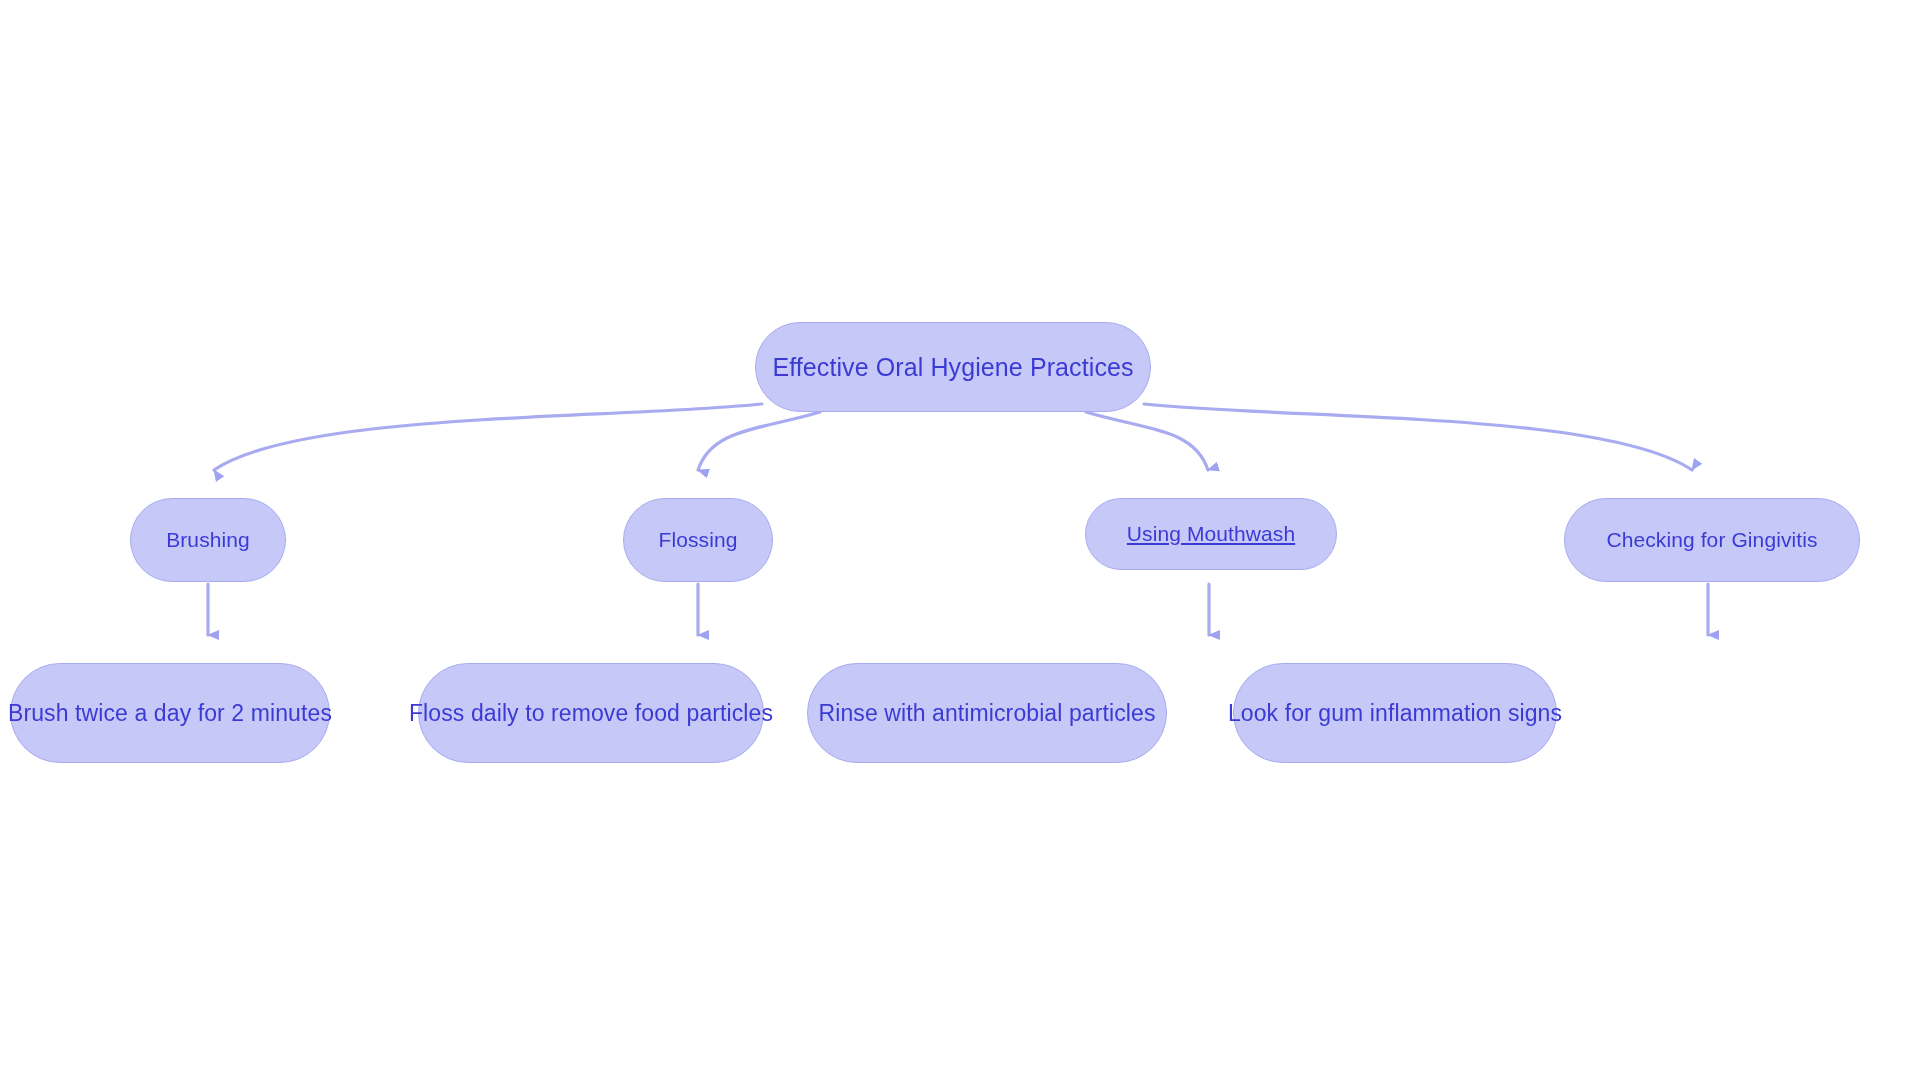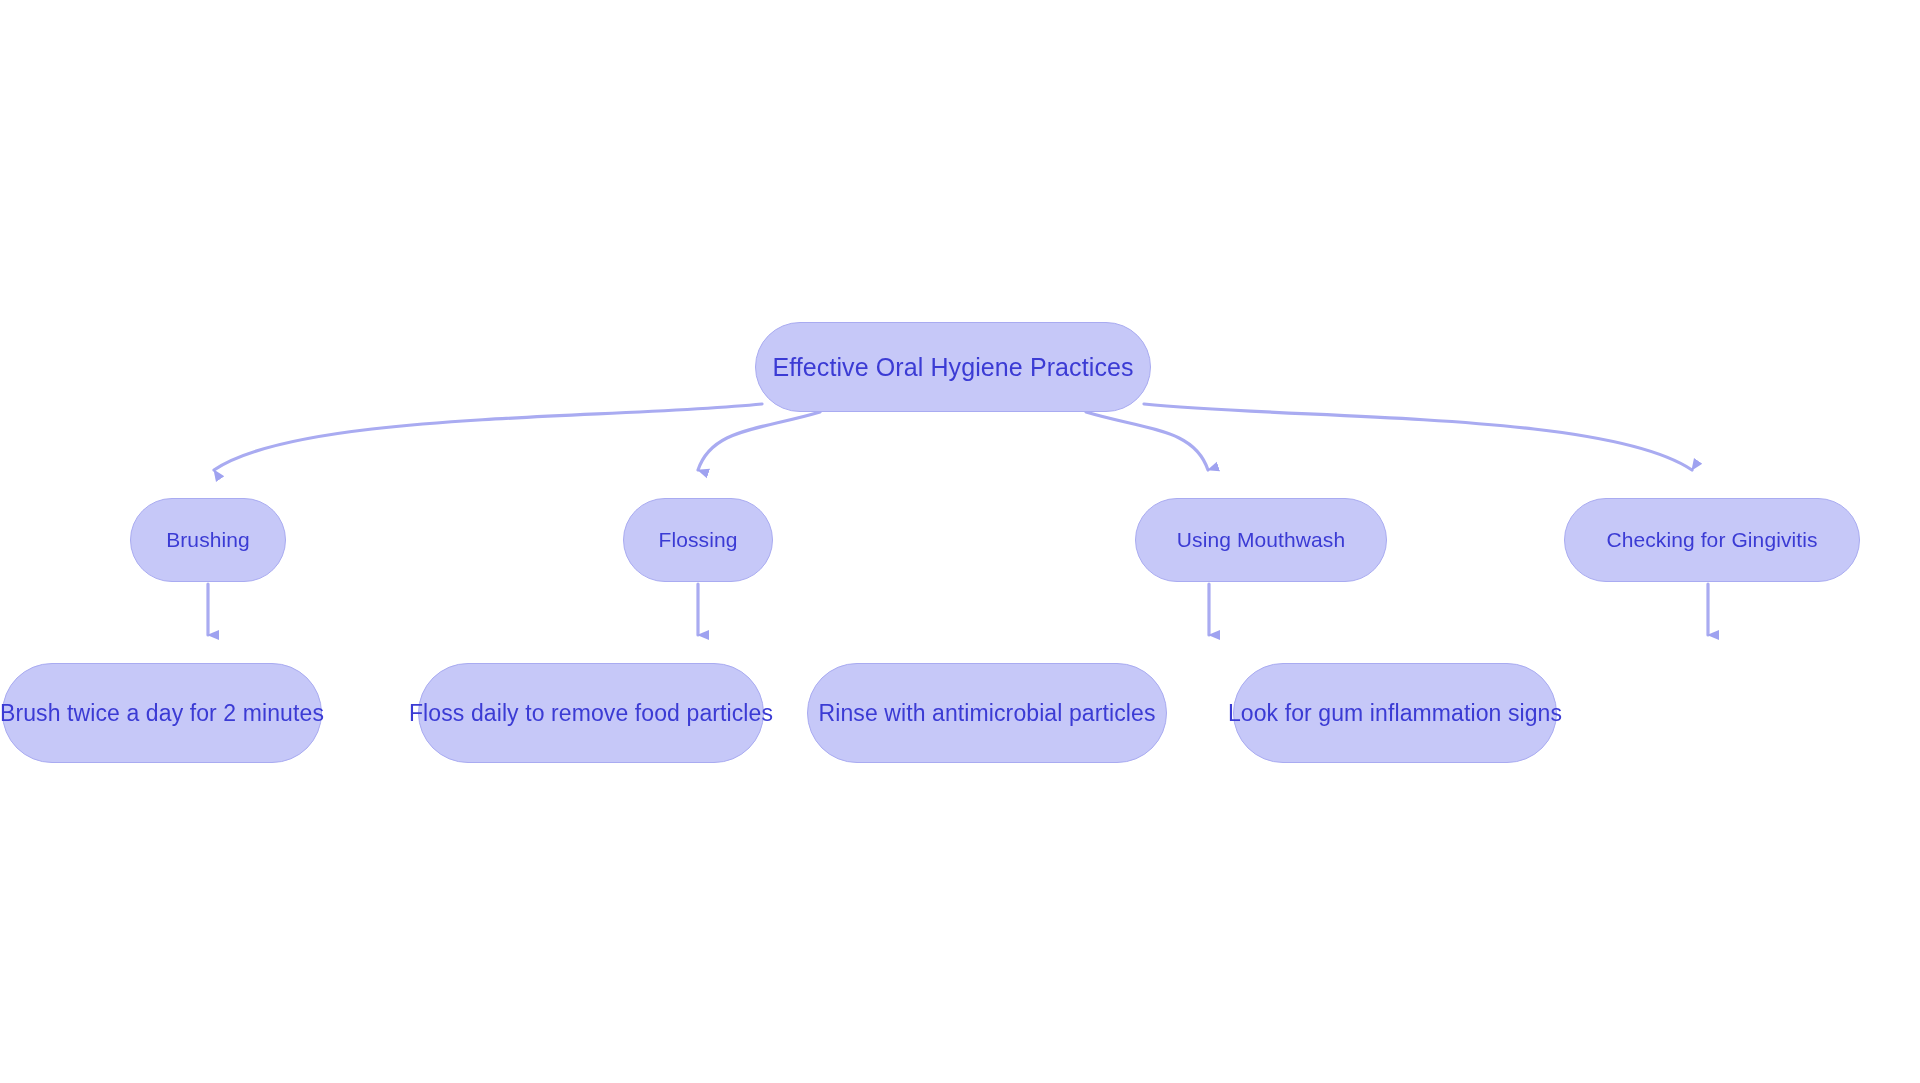--- a/index.html
+++ b/index.html
@@ -88,29 +88,29 @@
   </div>
 
   <div class="node node-branch" style="left:130px; top:498px; width:156px; height:84px; border-radius:42px;">
     <span class="node-label">Brushing</span>
   </div>
 
   <div class="node node-branch" style="left:623px; top:498px; width:150px; height:84px; border-radius:42px;">
     <span class="node-label">Flossing</span>
   </div>
 
-  <div class="node node-branch" style="left:1135px; top:498px; width:252px; height:84px; border-radius:42px;">
+  <div class="node node-branch" style="left:1085px; top:498px; width:252px; height:72px; border-radius:42px;text-decoration:underline;">
     <span class="node-label">Using Mouthwash</span>
   </div>
 
   <div class="node node-branch" style="left:1564px; top:498px; width:296px; height:84px; border-radius:42px;">
     <span class="node-label">Checking for Gingivitis</span>
   </div>
 
-  <div class="node node-leaf" style="left:2px; top:663px; width:320px; height:100px; border-radius:50px;">
+  <div class="node node-leaf" style="left:10px; top:663px; width:320px; height:100px; border-radius:50px;">
     <span class="node-label">Brush twice a day for 2 minutes</span>
   </div>
 
   <div class="node node-leaf" style="left:418px; top:663px; width:346px; height:100px; border-radius:50px;">
     <span class="node-label">Floss daily to remove food particles</span>
   </div>
 
   <div class="node node-leaf" style="left:807px; top:663px; width:360px; height:100px; border-radius:50px;">
     <span class="node-label">Rinse with antimicrobial particles</span>
   </div>

